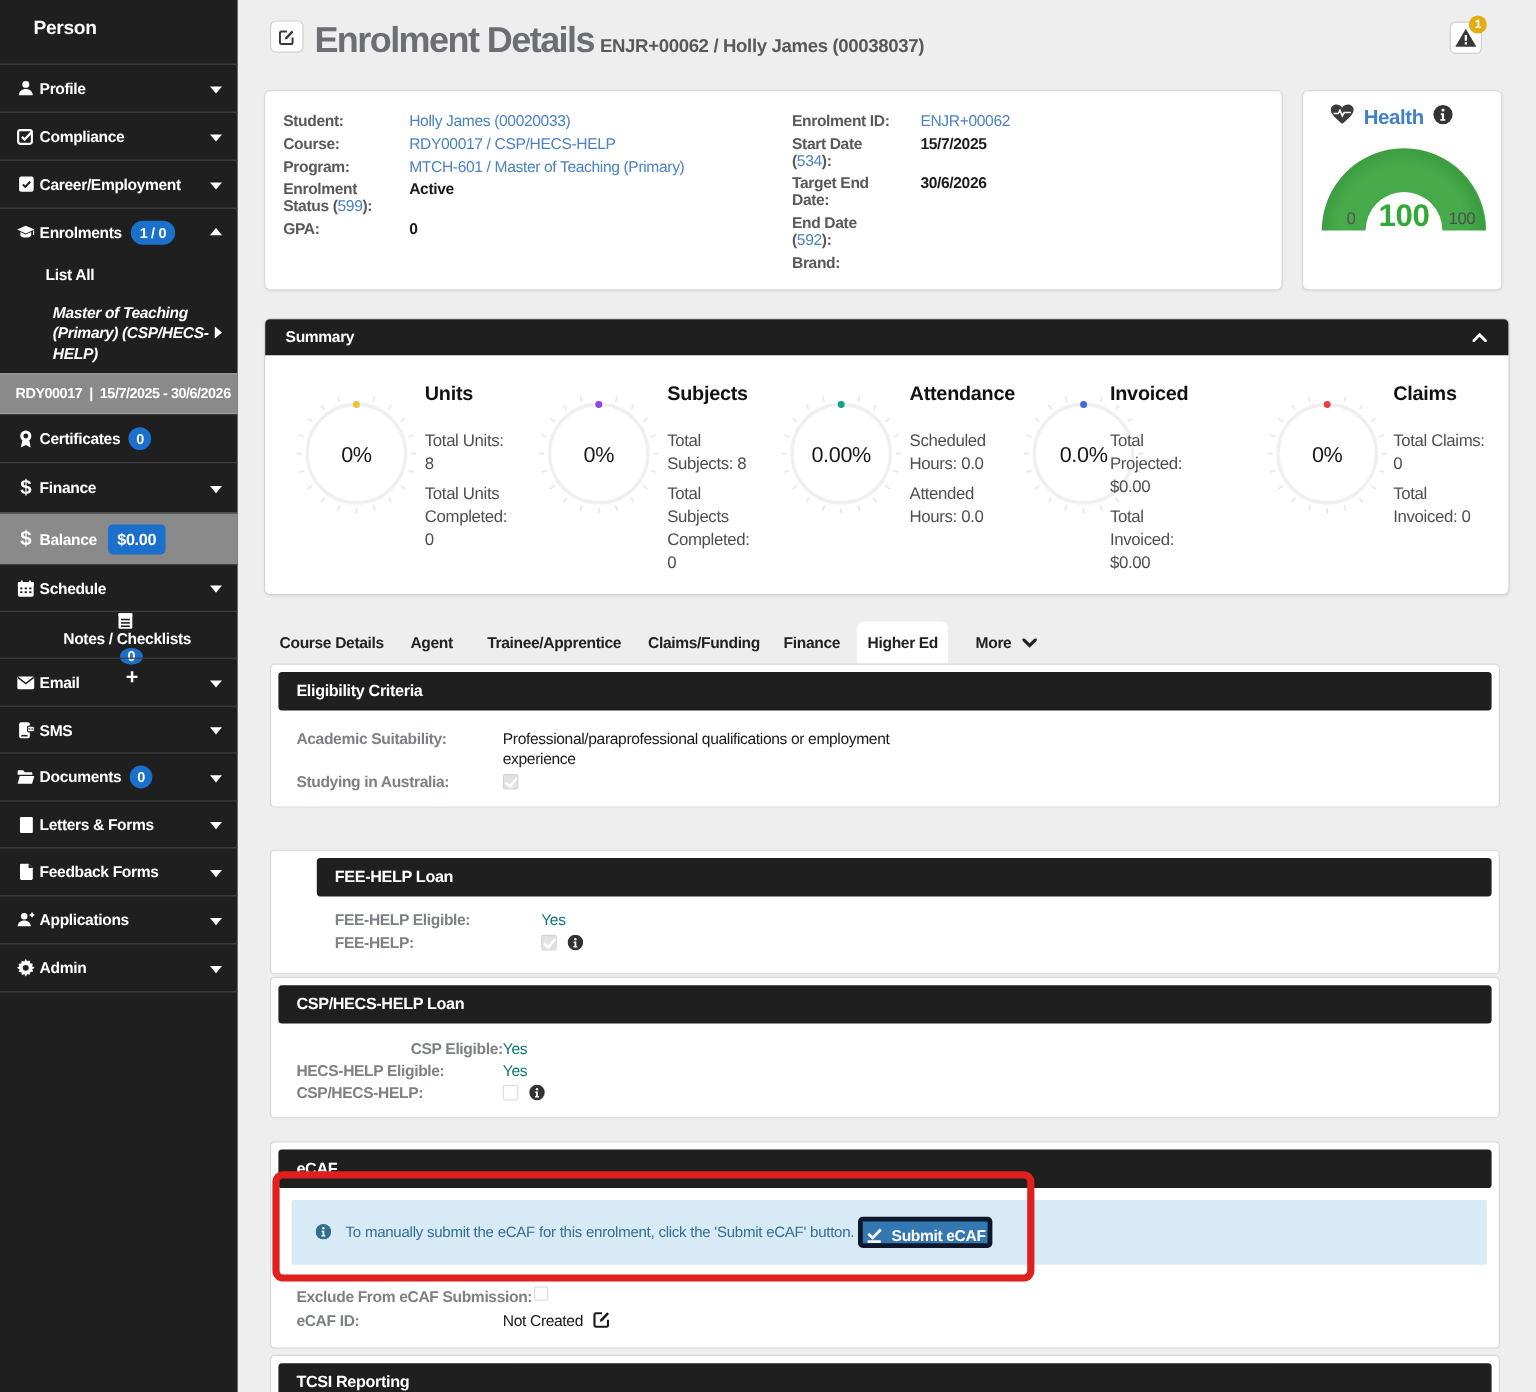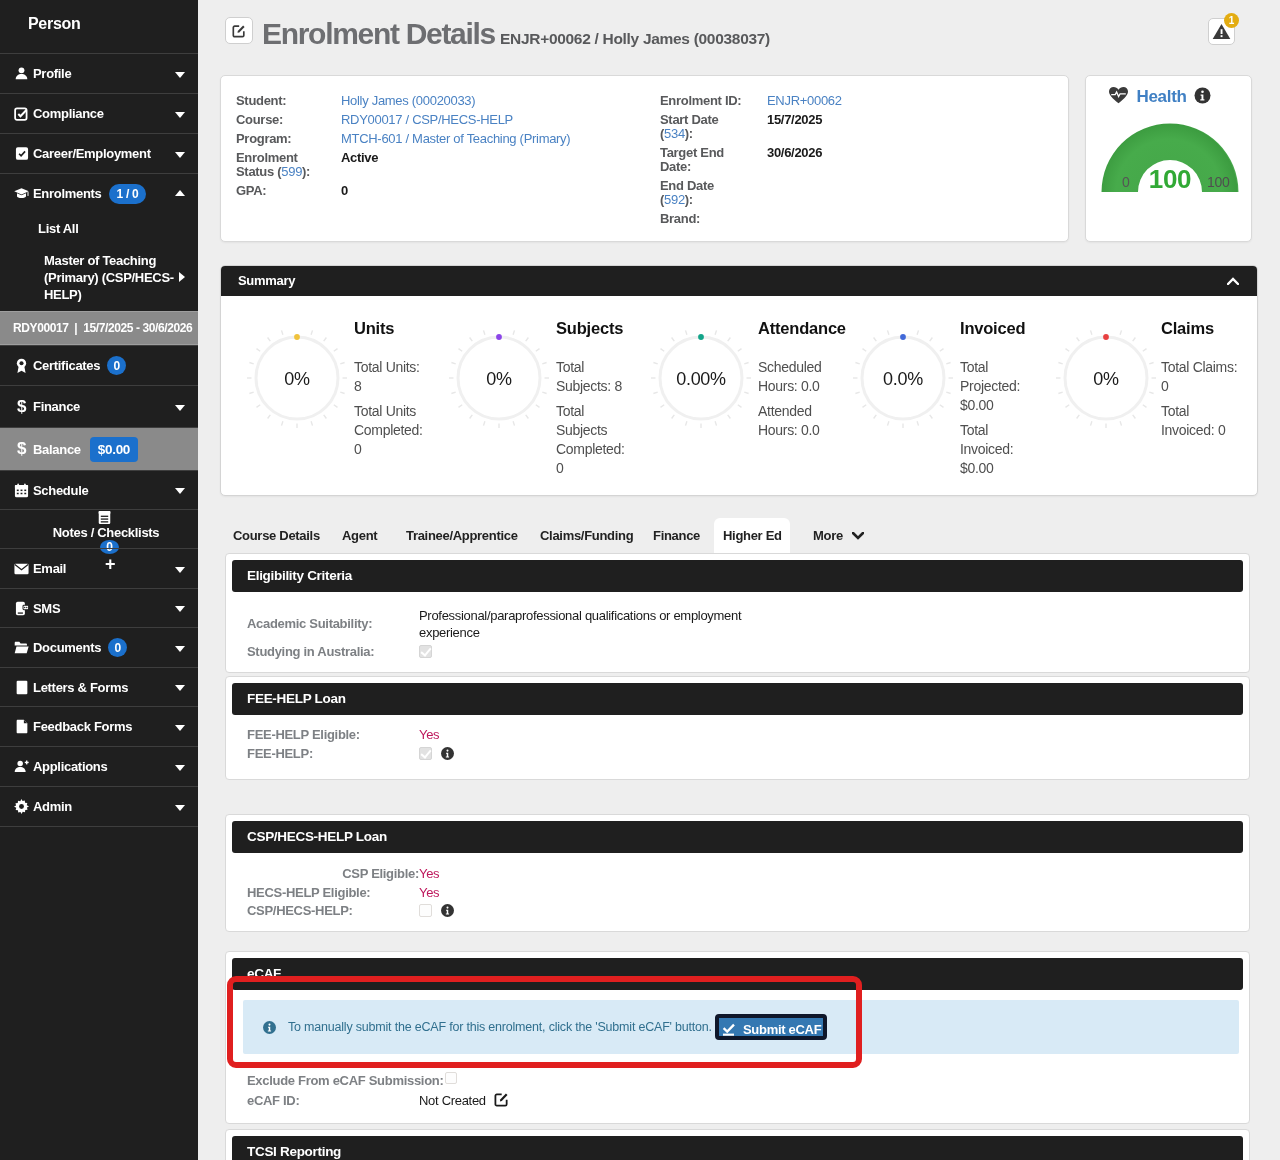--- a/index.html
+++ b/index.html
@@ -55,21 +55,21 @@
 
 #tabs { position:absolute; left:220px; top:518px; height:35px; }
 .tab { position:absolute; top:0; height:35px; line-height:35px; font-size:13px; font-weight:bold; color:#222; white-space:nowrap; }
 #activetab { position:absolute; left:494px; top:0; width:76px; height:35px; background:#fff; border-radius:6px 6px 0 0; text-align:center; }
 
 
 .sec { position:absolute; left:225px; width:1025px; background:#fff; border:1px solid #d9d9d9; border-radius:4px; }
 .sechead { margin:6px; height:32px; background:#1f1f1f; border-radius:3px; color:#fff; font-size:13.5px; font-weight:bold; line-height:32px; padding-left:15px; }
 .srow { display:flex; font-size:13px; line-height:18.5px; padding-left:21px; }
 .srow .sl { width:172px; flex:0 0 172px; color:#7d8084; font-weight:bold; }
-.green { color:#be185d; }
+.green { color:#0f766e; }
 .cb { display:inline-block; width:13px; height:13px; border-radius:2px; vertical-align:-2px; }
 .cb.checked { background:#e2e2e2; border:1px solid #d5d5d5; position:relative; }
 .cb.checked:after { content:""; position:absolute; left:3px; top:0px; width:4px; height:8px; border:solid #fff; border-width:0 2px 2px 0; transform:rotate(40deg); }
 .cb.empty { background:#fdfdfd; border:1px solid #e0ddda; }
 .infoic { display:inline-block; vertical-align:-2px; margin-left:9px; }
 
 #ecafalert { position:absolute; left:17px; top:48px; width:996px; height:54px; background:#d8eaf6; border-radius:2px; }
 #ecafalert .atxt { position:absolute; left:45px; top:20px; font-size:12.5px; color:#31708f; letter-spacing:-0.2px; }
 #submitbtn { position:absolute; left:472px; top:14px; width:112px; height:26px; background:#3478b2; border:4px solid #0f172a; border-radius:4px; color:#fff; font-size:13px; font-weight:bold; text-align:center; line-height:24px; }
 #redrect { position:absolute; left:227px; top:976px; width:635px; height:92px; border:6px solid #e01f1f; border-radius:9px; z-index:50; }
@@ -98,21 +98,21 @@
         </svg>
       </span>Career/Employment<span class="caret-d"></span></div>
   <div class="sitem"><span class="ic" id="i-enr">
         <svg viewBox="0 0 18 15" width="17" height="14">
           <path d="M9 .5L.3 4.3 9 8.1l8.7-3.8z" fill="#fff"></path>
           <path d="M3.6 6.7v3.4c0 1.2 2.4 2.2 5.4 2.2s5.4-1 5.4-2.2V6.7L9 9.1z" fill="#fff"></path>
           <rect x="16.2" y="5.2" width="1.2" height="4.6" rx="0.6" fill="#fff"></rect>
         </svg>
       </span>Enrolments<span class="badge">1 / 0</span><span class="caret-u"></span></div>
   <div class="sitem sub" style="height:30px;">List All</div>
-  <div class="sitem sub" style="height:68px; line-height:17px; padding-right:18px; padding-left:44px;">Master of Teaching (Primary) (CSP/HECS-HELP)<span class="caret-r"></span></div>
+  <div class="sitem sub" style="height:68px; line-height:17px; padding-right:18px; padding-left:44px;font-style:italic;">Master of Teaching (Primary) (CSP/HECS-HELP)<span class="caret-r"></span></div>
   <div class="sitem graysel" id="rdyrow">RDY00017&nbsp; | &nbsp;15/7/2025 - 30/6/2026</div>
   <div class="sitem"><span class="ic" id="i-cert">
         <svg viewBox="0 0 14 17" width="13" height="16">
           <circle cx="7" cy="5.6" r="5" fill="#fff"></circle>
           <path d="M3.8 9.6L2.6 16l4.4-2.4L11.4 16l-1.2-6.4z" fill="#fff"></path>
           <circle cx="7" cy="5.6" r="2.2" fill="#1f1f1f"></circle>
         </svg>
       </span>Certificates<span class="badge round">0</span></div>
   <div class="sitem" style="height:42px;"><span class="ic" id="i-fin">
         <span style="font-size:17px; font-weight:bold;">$</span>
@@ -423,21 +423,21 @@
   <div class="gtxt" style="left:335px;">
       <h3>Subjects</h3>
       <p>Total<br>Subjects: 8</p>
       <p>Total<br>Subjects<br>Completed:<br>0</p>
     </div>
   <div class="gtxt" style="left:537px;">
       <h3>Attendance</h3>
       <p>Scheduled<br>Hours: 0.0</p>
       <p>Attended<br>Hours: 0.0</p>
     </div>
-  <div class="gtxt" style="left:739px;">
+  <div class="gtxt" style="left:704px;">
       <h3>Invoiced</h3>
       <p>Total<br>Projected:<br>$0.00</p>
       <p>Total<br>Invoiced:<br>$0.00</p>
     </div>
   <div class="gtxt" style="left:940px;">
       <h3>Claims</h3>
       <p>Total Claims:<br>0</p>
       <p>Total<br>Invoiced: 0</p>
     </div>
 </div>
@@ -451,31 +451,31 @@
   <span class="tab" style="left:433px;">Finance</span>
   <span class="tab" style="left:503px;">Higher Ed</span>
   <span class="tab" style="left:593px;">More</span>
   <svg width="12" height="8" style="position:absolute; left:632px; top:14px;" viewBox="0 0 12 8">
       <path d="M1 1 L6 6 L11 1" stroke="#222" stroke-width="2.6" fill="none" stroke-linecap="round"></path>
     </svg>
 </div>
 
 <div class="sec" id="sec-elig" style="top:553px; height:120px;">
   <div class="sechead">Eligibility Criteria</div>
-  <div class="srow" style="margin-top:16px; line-height:16.5px;align-items:center;">
+  <div class="srow" style="margin-top:16px; line-height:16.5px;">
       <span class="sl">Academic Suitability:</span>
       <span style="color:#1a1a1a;">Professional/paraprofessional qualifications or employment<br>experience</span>
     </div>
   <div class="srow" style="margin-top:2px;">
       <span class="sl">Studying in Australia:</span>
       <span><span class="cb checked"></span></span>
     </div>
 </div>
 
-<div class="sec" id="sec-fee" style="top:676px; height:104px;">
+<div class="sec" id="sec-fee" style="top:708px; height:104px;padding-left:32px;">
   <div class="sechead">FEE-HELP Loan</div>
   <div class="srow" style="margin-top:11px;">
       <span class="sl">FEE-HELP Eligible:</span>
       <span class="green">Yes</span>
     </div>
   <div class="srow">
       <span class="sl">FEE-HELP:</span>
       <span><span class="cb checked"></span><span class="infoic info-dark"><svg width="13" height="13" viewBox="0 0 14 14">
             <circle cx="7" cy="7" r="7" fill="#333"></circle>
             <circle cx="7" cy="3.9" r="1.1" fill="#fff"></circle>

